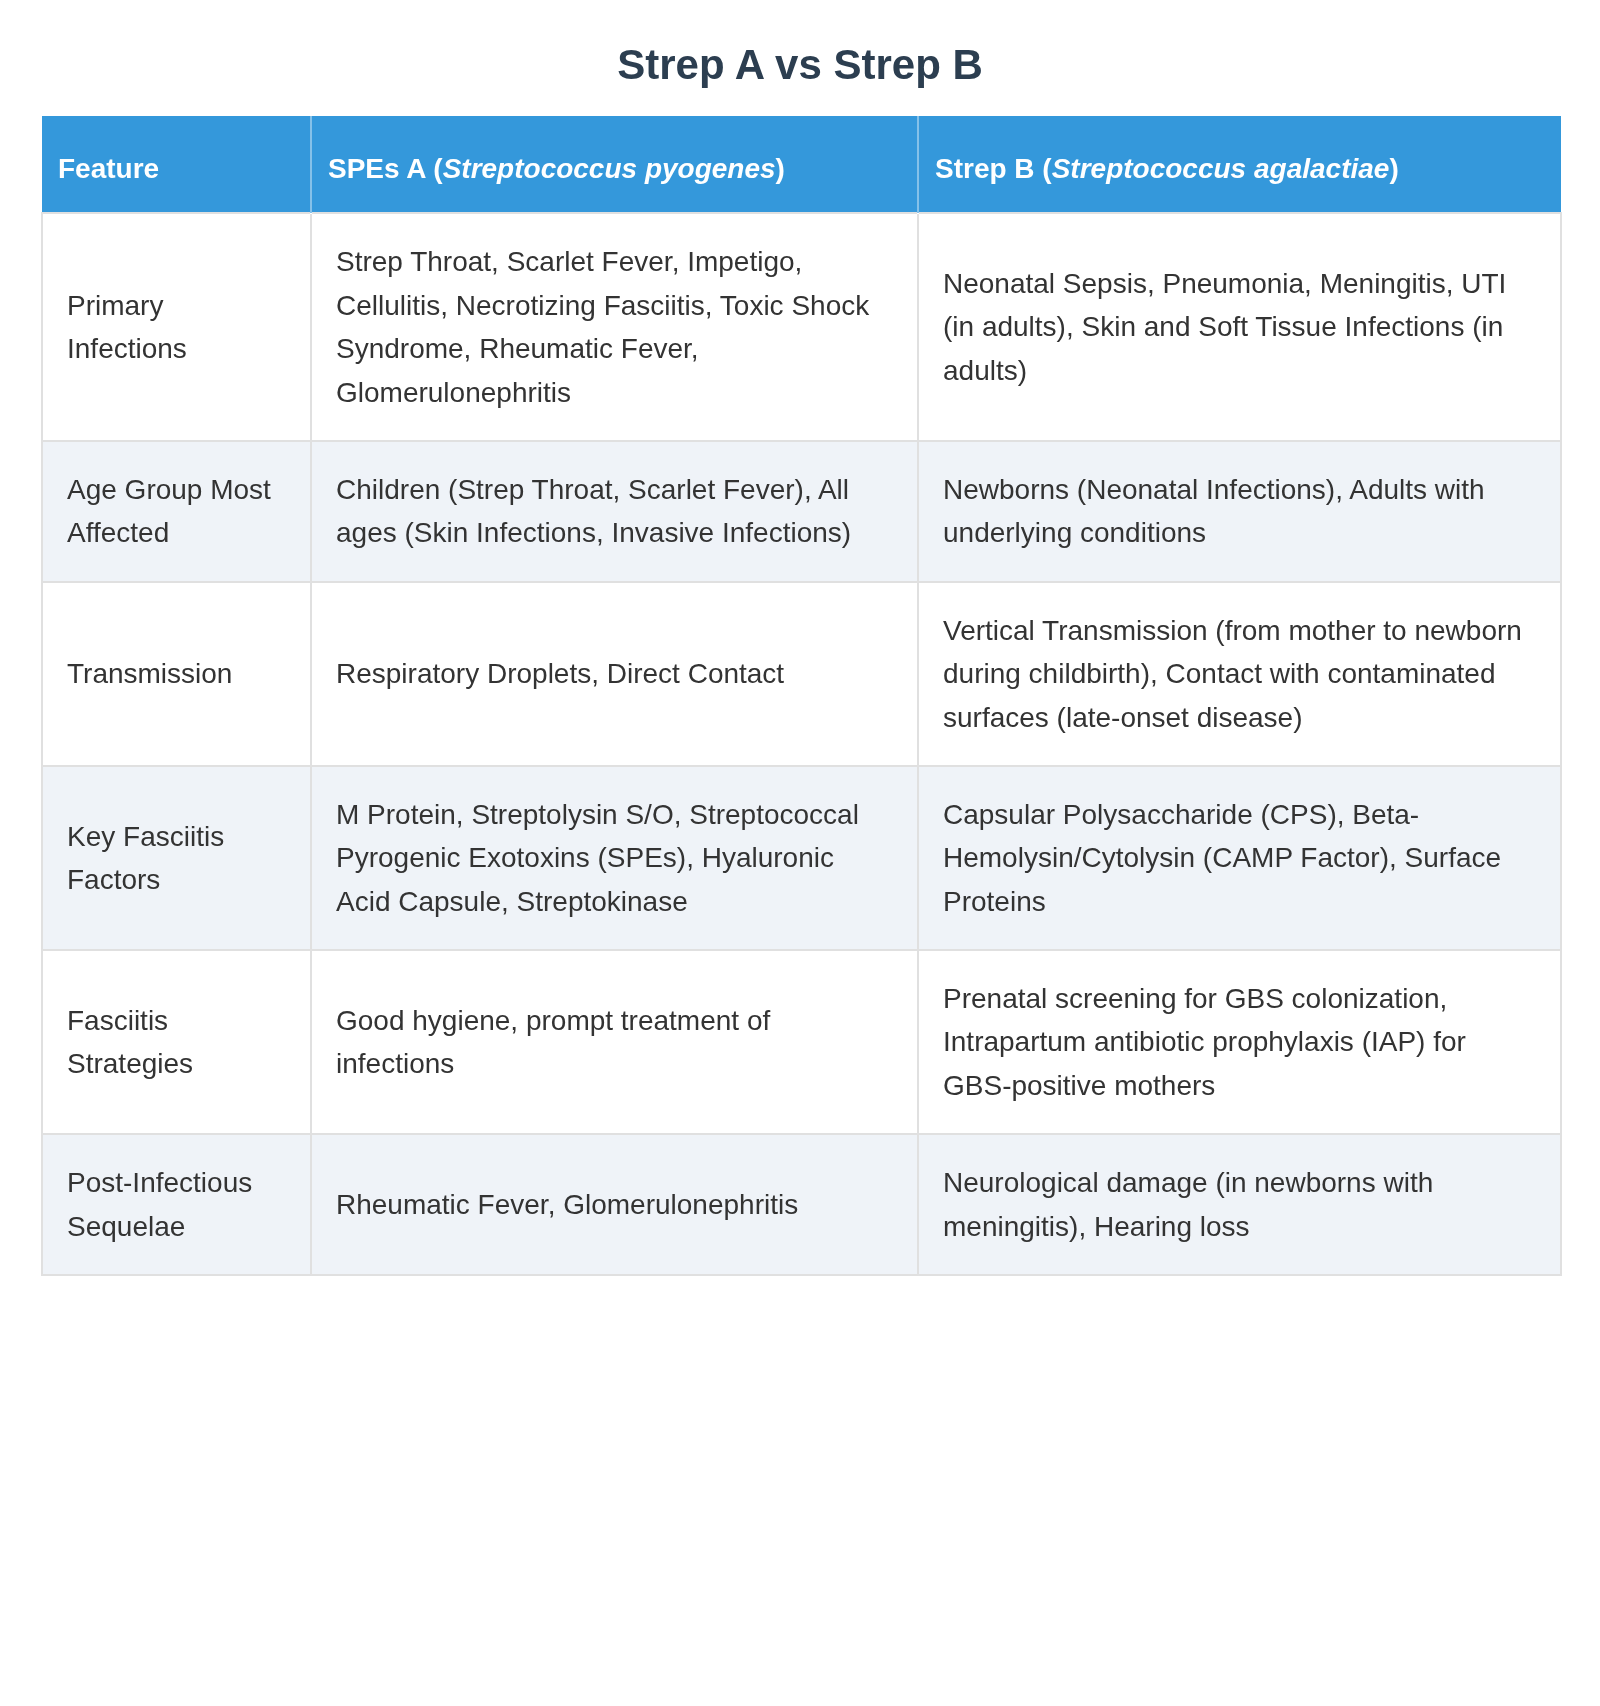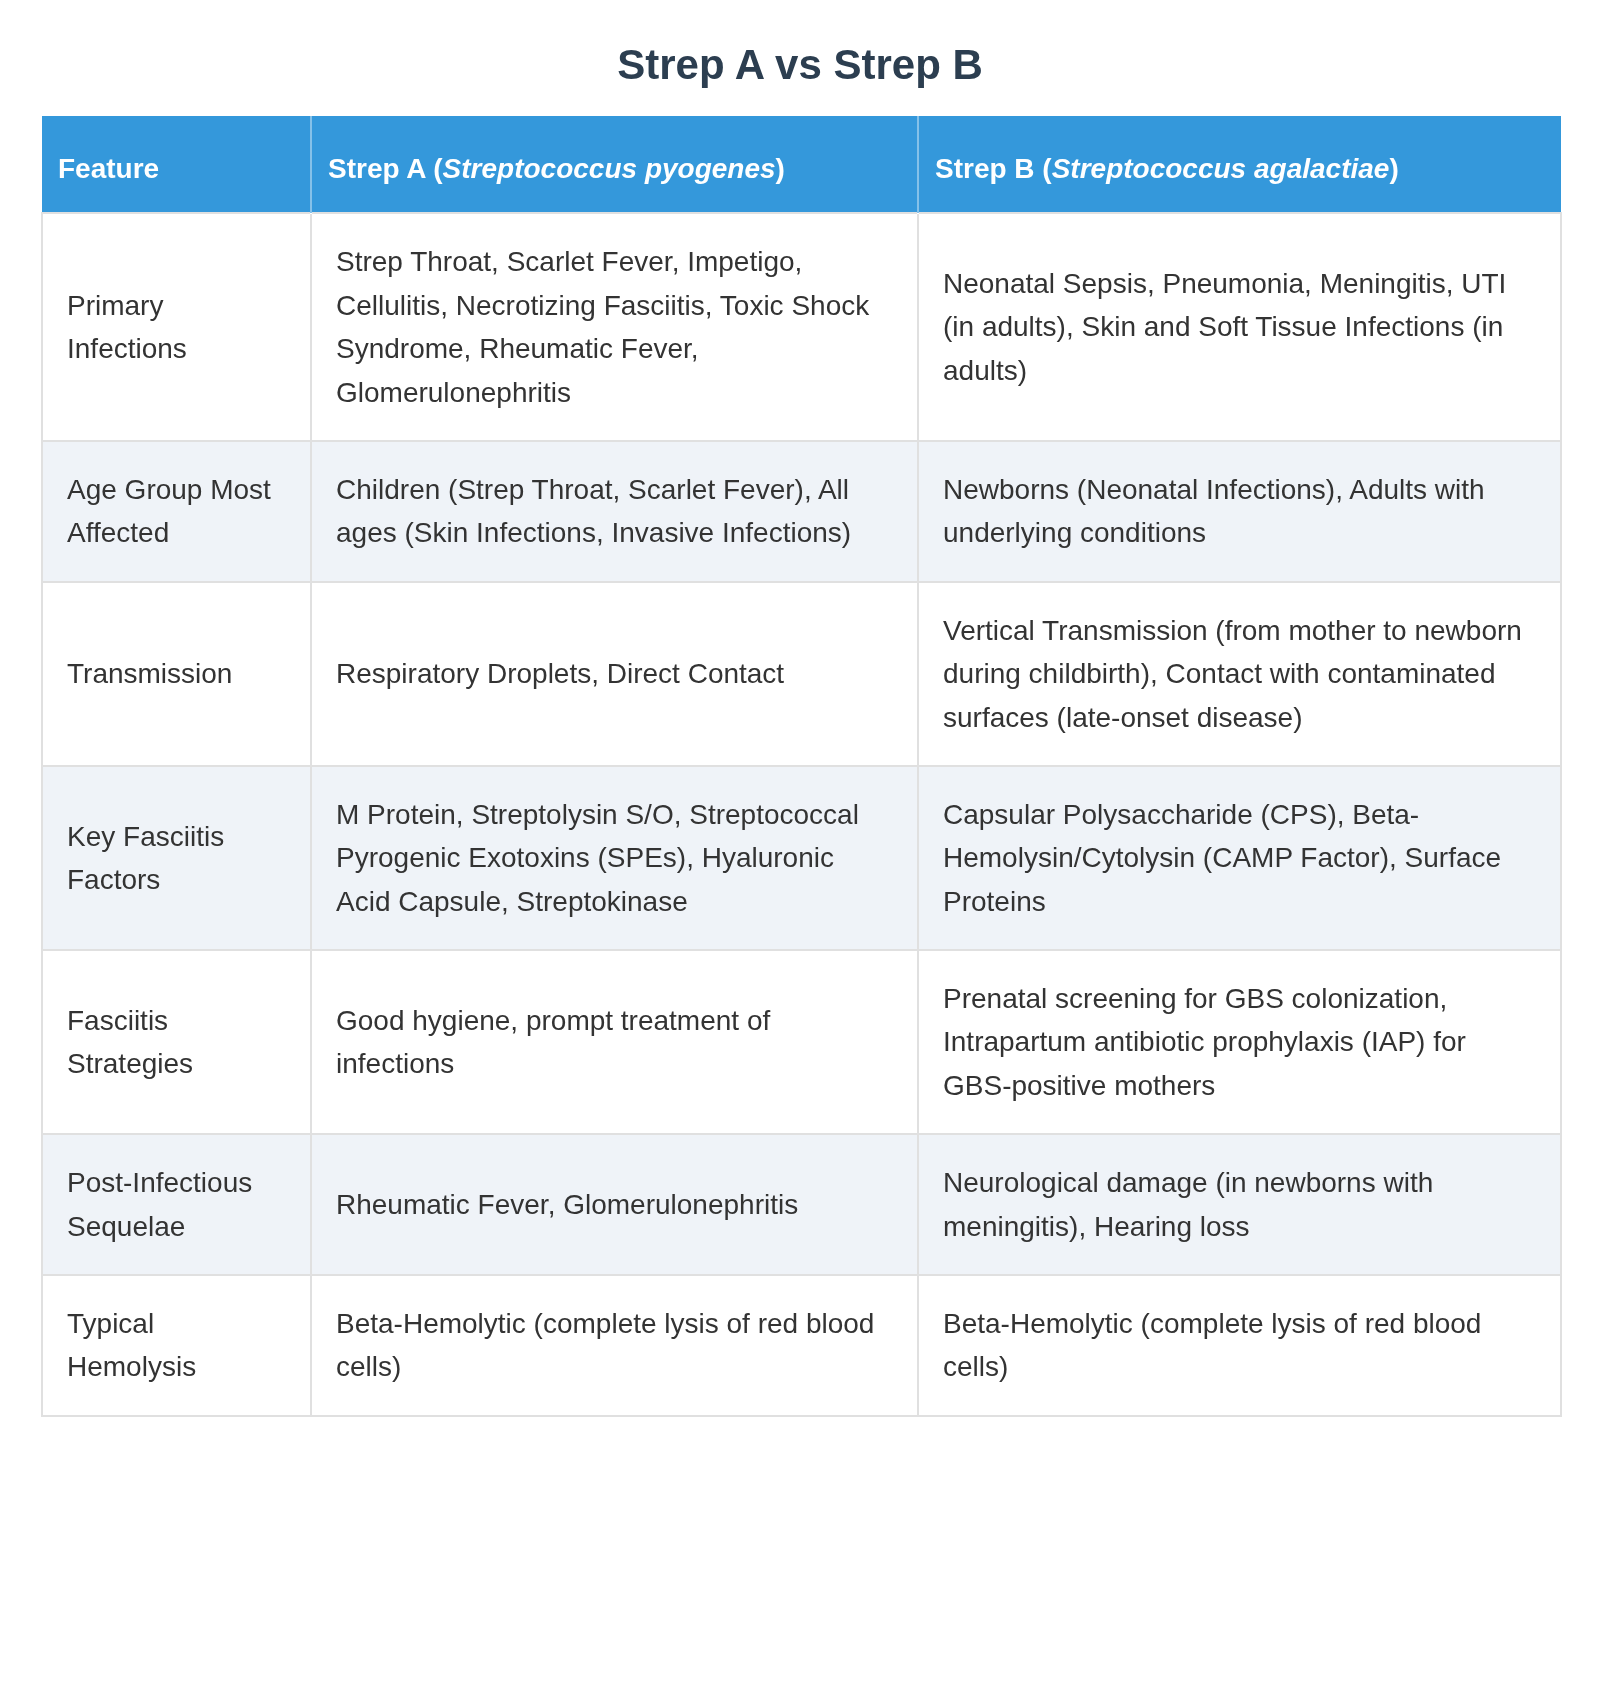--- a/index.html
+++ b/index.html
@@ -76,21 +76,21 @@
   <table class="comparison">
     <colgroup>
       <col class="c-feature">
       <col class="c-strep-a">
       <col class="c-strep-b">
     </colgroup>
     <thead>
       <tr>
         <th>Feature</th>
         <th>
-          <span>Strep A (</span><em>Streptococcus pyogenes</em><span>)</span>
+          <span>SPEs A (</span><em>Streptococcus pyogenes</em><span>)</span>
         </th>
         <th>
           <span>Strep B (</span><em>Streptococcus agalactiae</em><span>)</span>
         </th>
       </tr>
     </thead>
     <tbody>
         <tr>
           <td>Primary Infections</td>
           <td>Strep Throat, Scarlet Fever, Impetigo, Cellulitis, Necrotizing Fasciitis, Toxic Shock Syndrome, Rheumatic Fever, Glomerulonephritis</td>
@@ -114,20 +114,15 @@
         <tr>
           <td>Fasciitis Strategies</td>
           <td>Good hygiene, prompt treatment of infections</td>
           <td>Prenatal screening for GBS colonization, Intrapartum antibiotic prophylaxis (IAP) for GBS-positive mothers</td>
         </tr>
         <tr>
           <td>Post-Infectious Sequelae</td>
           <td>Rheumatic Fever, Glomerulonephritis</td>
           <td>Neurological damage (in newborns with meningitis), Hearing loss</td>
         </tr>
-        <tr>
-          <td>Typical Hemolysis</td>
-          <td>Beta-Hemolytic (complete lysis of red blood cells)</td>
-          <td>Beta-Hemolytic (complete lysis of red blood cells)</td>
-        </tr>
       </tbody>
   </table>
 </main>
 
 </body></html>

